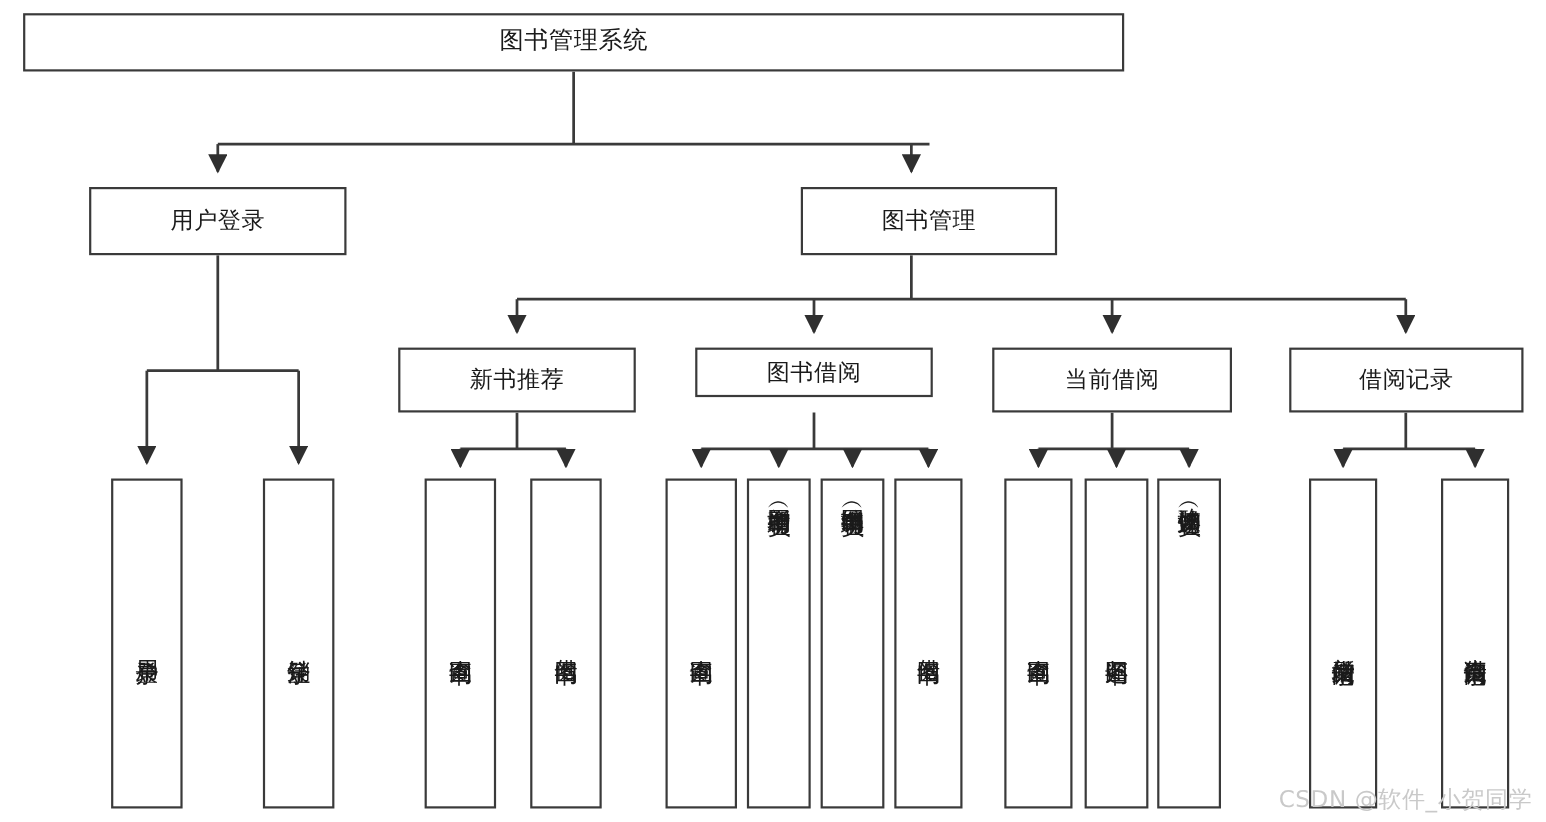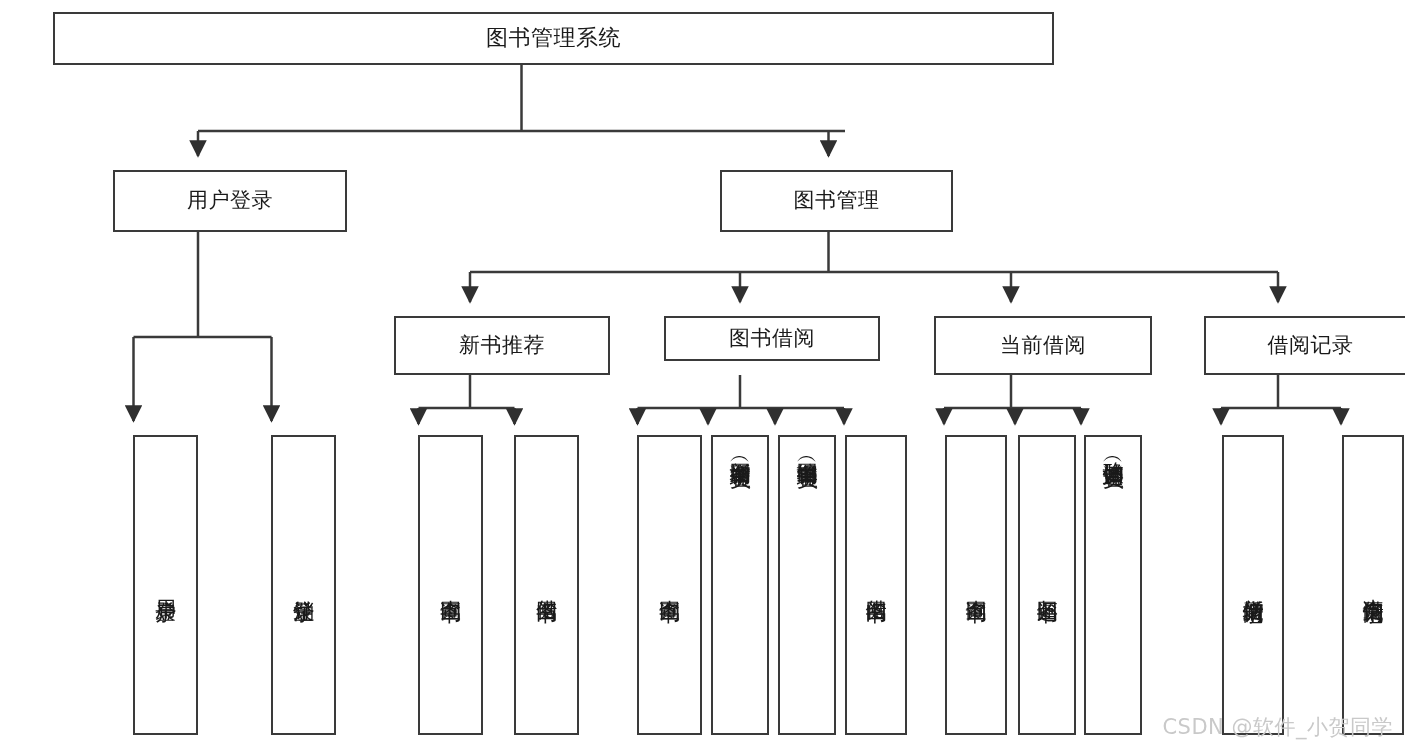--- a/index.html
+++ b/index.html
@@ -26,21 +26,20 @@
   }
   .node {
     position: absolute;
     box-sizing: border-box;
     background: #ffffff;
     border: 2px solid #3a3a3a;
     display: flex;
     align-items: center;
     justify-content: center;
     color: #1a1a1a;
-    margin-left: 32px;
   }
   .node-label {
     display: block;
     text-align: center;
     line-height: 1.12;
     letter-spacing: 0.5px;
   }
   
   .node.h .node-label {
     font-size: 21px;
@@ -133,21 +132,21 @@
   </svg>
 
   <div class="node h root" style="left:21px; top:12px; width:1001px; height:53px;">
     <span class="node-label">图书管理系统</span>
   </div>
 
   <div class="node h" style="left:81px; top:170px; width:234px; height:62px;">
     <span class="node-label">用户登录</span>
   </div>
 
-  <div class="node h" style="left:688px; top:170px; width:233px; height:62px;">
+  <div class="node h" style="left:728px; top:170px; width:233px; height:62px;">
     <span class="node-label">图书管理</span>
   </div>
 
   <div class="node h" style="left:362px; top:316px; width:216px; height:59px;">
     <span class="node-label">新书推荐</span>
   </div>
 
   <div class="node h" style="left:632px; top:316px; width:216px; height:45px;">
     <span class="node-label">图书借阅</span>
   </div>

